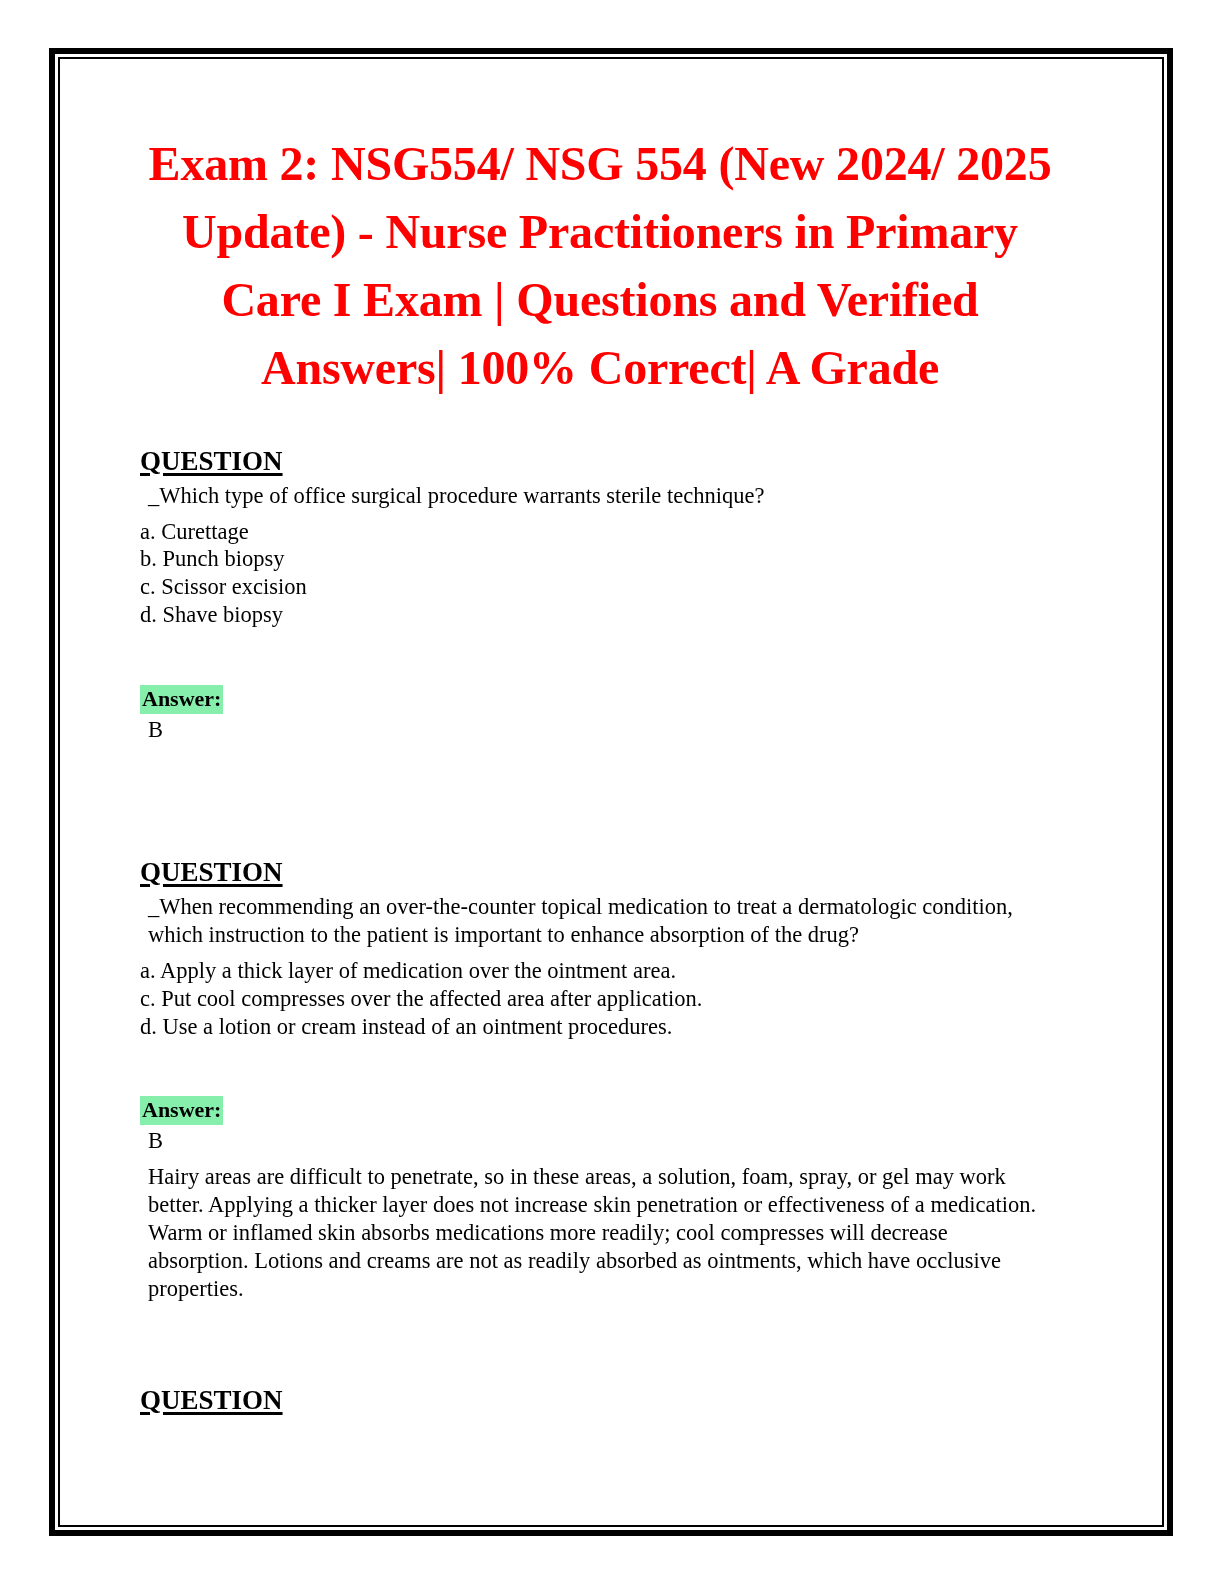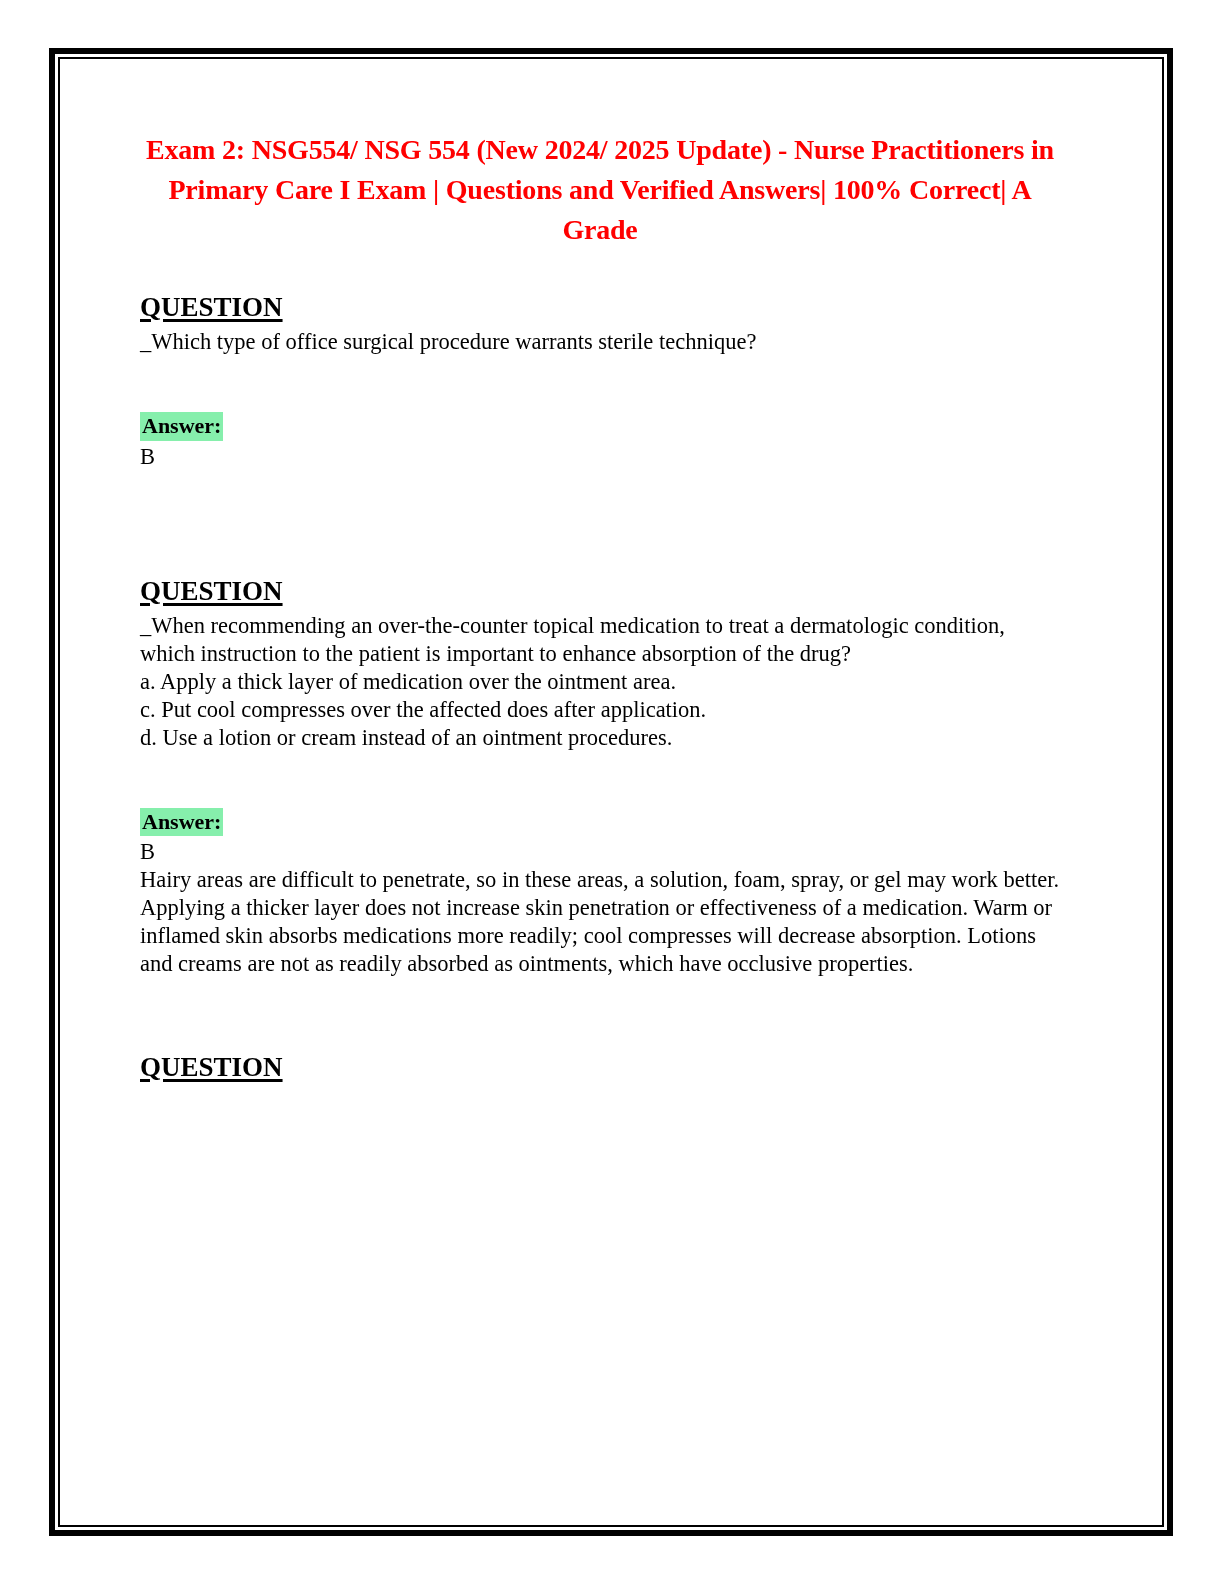--- a/index.html
+++ b/index.html
@@ -50,21 +50,21 @@
     position: absolute;
     left: 140px;
     top: 130px;
     width: 920px;
   }
 
   .doc-title {
     color: #FF0000;
     font-family: "Liberation Serif", "DejaVu Serif", serif;
     font-weight: bold;
-    font-size: 28px;
+    font-size: 48px;
     line-height: 1.42;
     text-align: center;
     margin: 0 0 0 0;
     padding: 0 2px;
     letter-spacing: -0.2px;
   }
 
   .section-heading {
     font-family: "Liberation Serif", "DejaVu Serif", serif;
     font-weight: bold;
@@ -79,21 +79,21 @@
   }
 
   .q-block {
     margin-top: 43px;
   }
 
   .body-text {
     font-family: "Liberation Serif", "DejaVu Serif", serif;
     font-size: 22.5px;
     line-height: 1.24;
-    margin: 0;
+    margin: 8px;
     padding: 0;
     color: #000000;
   }
 
   .q-stem {
     margin-top: 5px;
   }
   .q-stem .lead-dash {
     font-family: "Liberation Serif", "DejaVu Serif", serif;
   }
@@ -148,39 +148,45 @@
 
   <div class="content">
 
     <h1 class="doc-title">Exam 2: NSG554/ NSG 554 (New 2024/ 2025 Update) - Nurse Practitioners in Primary Care I Exam | Questions and Verified Answers| 100% Correct| A Grade</h1>
 
     <div class="q-block">
       <div>
         <span class="section-heading">QUESTION</span>
       </div>
       <p class="body-text q-stem"><span class="lead-dash">_</span><span>Which type of office surgical procedure warrants sterile technique?</span></p>
+      <ul class="options">
+        <li>a. Curettage</li>
+        <li>b. Punch biopsy</li>
+        <li>c. Scissor excision</li>
+        <li>d. Shave biopsy</li>
+      </ul>
 
       <div class="answer-block">
         <div>
           <span class="answer-label">Answer:</span>
         </div>
         <p class="body-text answer-letter">B</p>
       </div>
     </div>
 
     <div class="spacer-lg"></div>
 
     <div class="q-block">
       <div>
         <span class="section-heading">QUESTION</span>
       </div>
       <p class="body-text q-stem"><span class="lead-dash">_</span><span>When recommending an over-the-counter topical medication to treat a dermatologic condition, which instruction to the patient is important to enhance absorption of the drug?</span></p>
       <ul class="options">
         <li>a. Apply a thick layer of medication over the ointment area.</li>
-        <li>c. Put cool compresses over the affected does after application.</li>
+        <li>c. Put cool compresses over the affected area after application.</li>
         <li>d. Use a lotion or cream instead of an ointment procedures.</li>
       </ul>
 
       <div class="answer-block">
         <div>
           <span class="answer-label">Answer:</span>
         </div>
         <p class="body-text answer-letter">B</p>
         <p class="body-text answer-explanation">Hairy areas are difficult to penetrate, so in these areas, a solution, foam, spray, or gel may work better. Applying a thicker layer does not increase skin penetration or effectiveness of a medication. Warm or inflamed skin absorbs medications more readily; cool compresses will decrease absorption. Lotions and creams are not as readily absorbed as ointments, which have occlusive properties.</p>
       </div>

